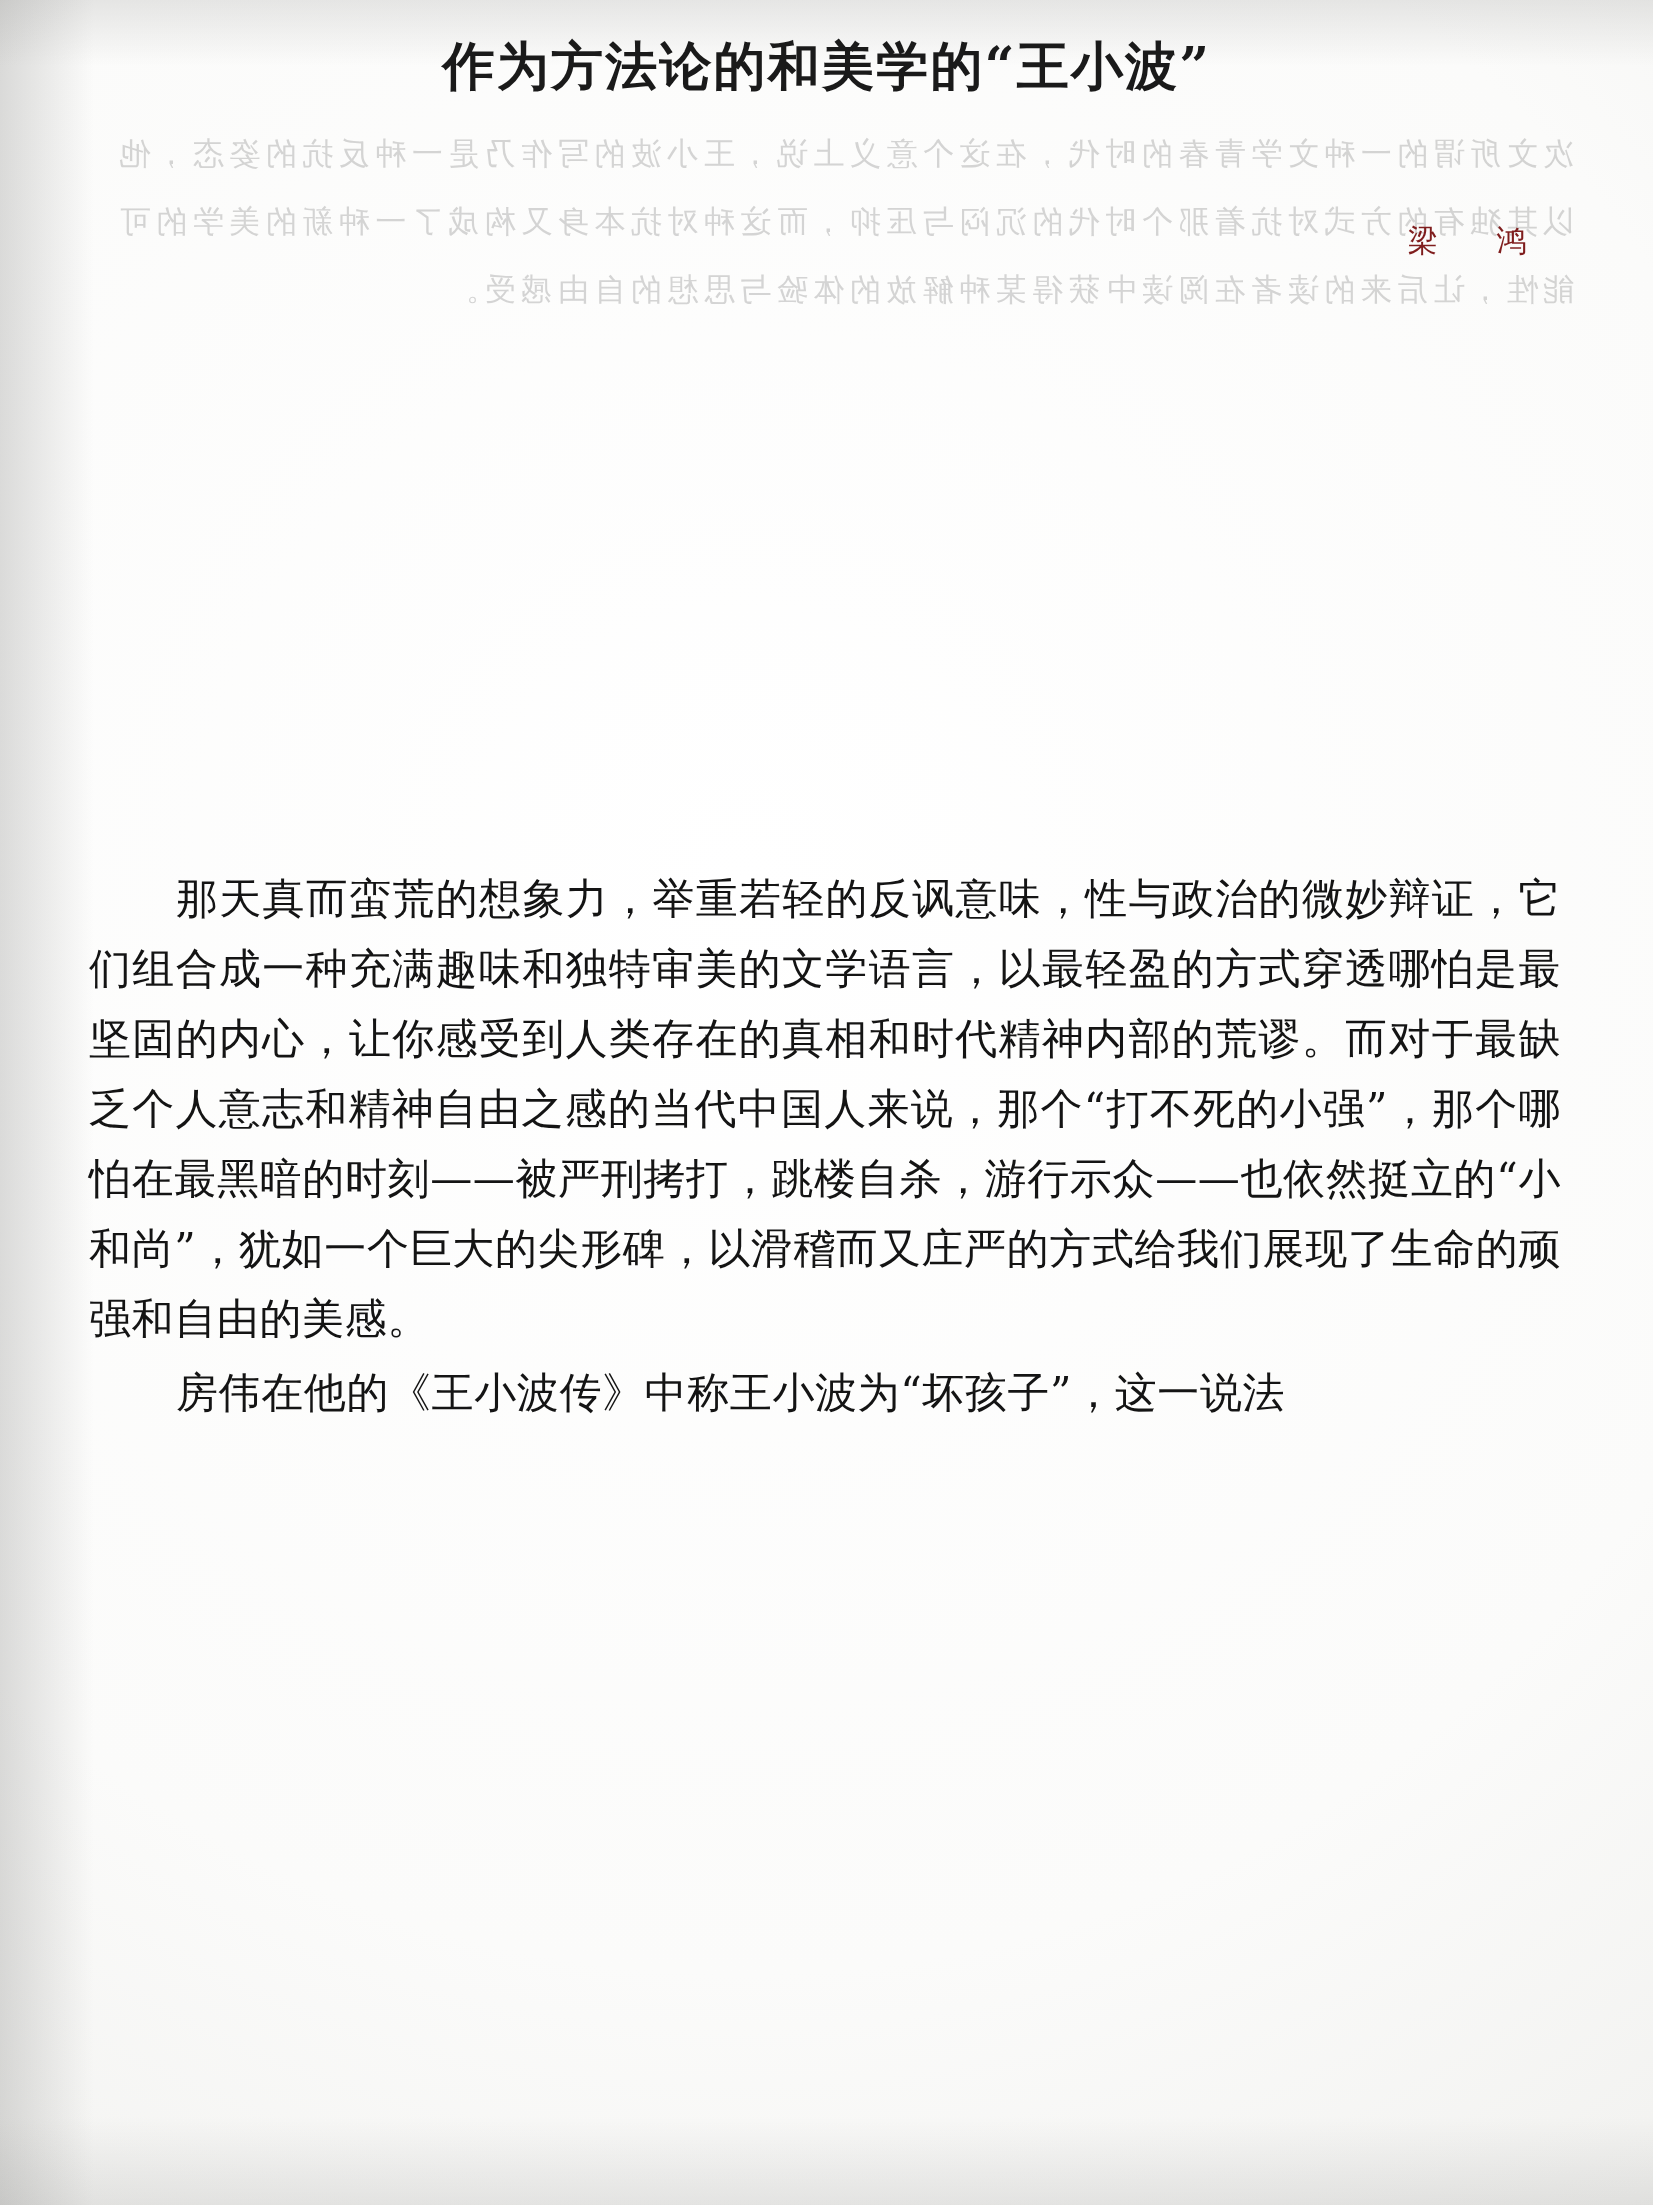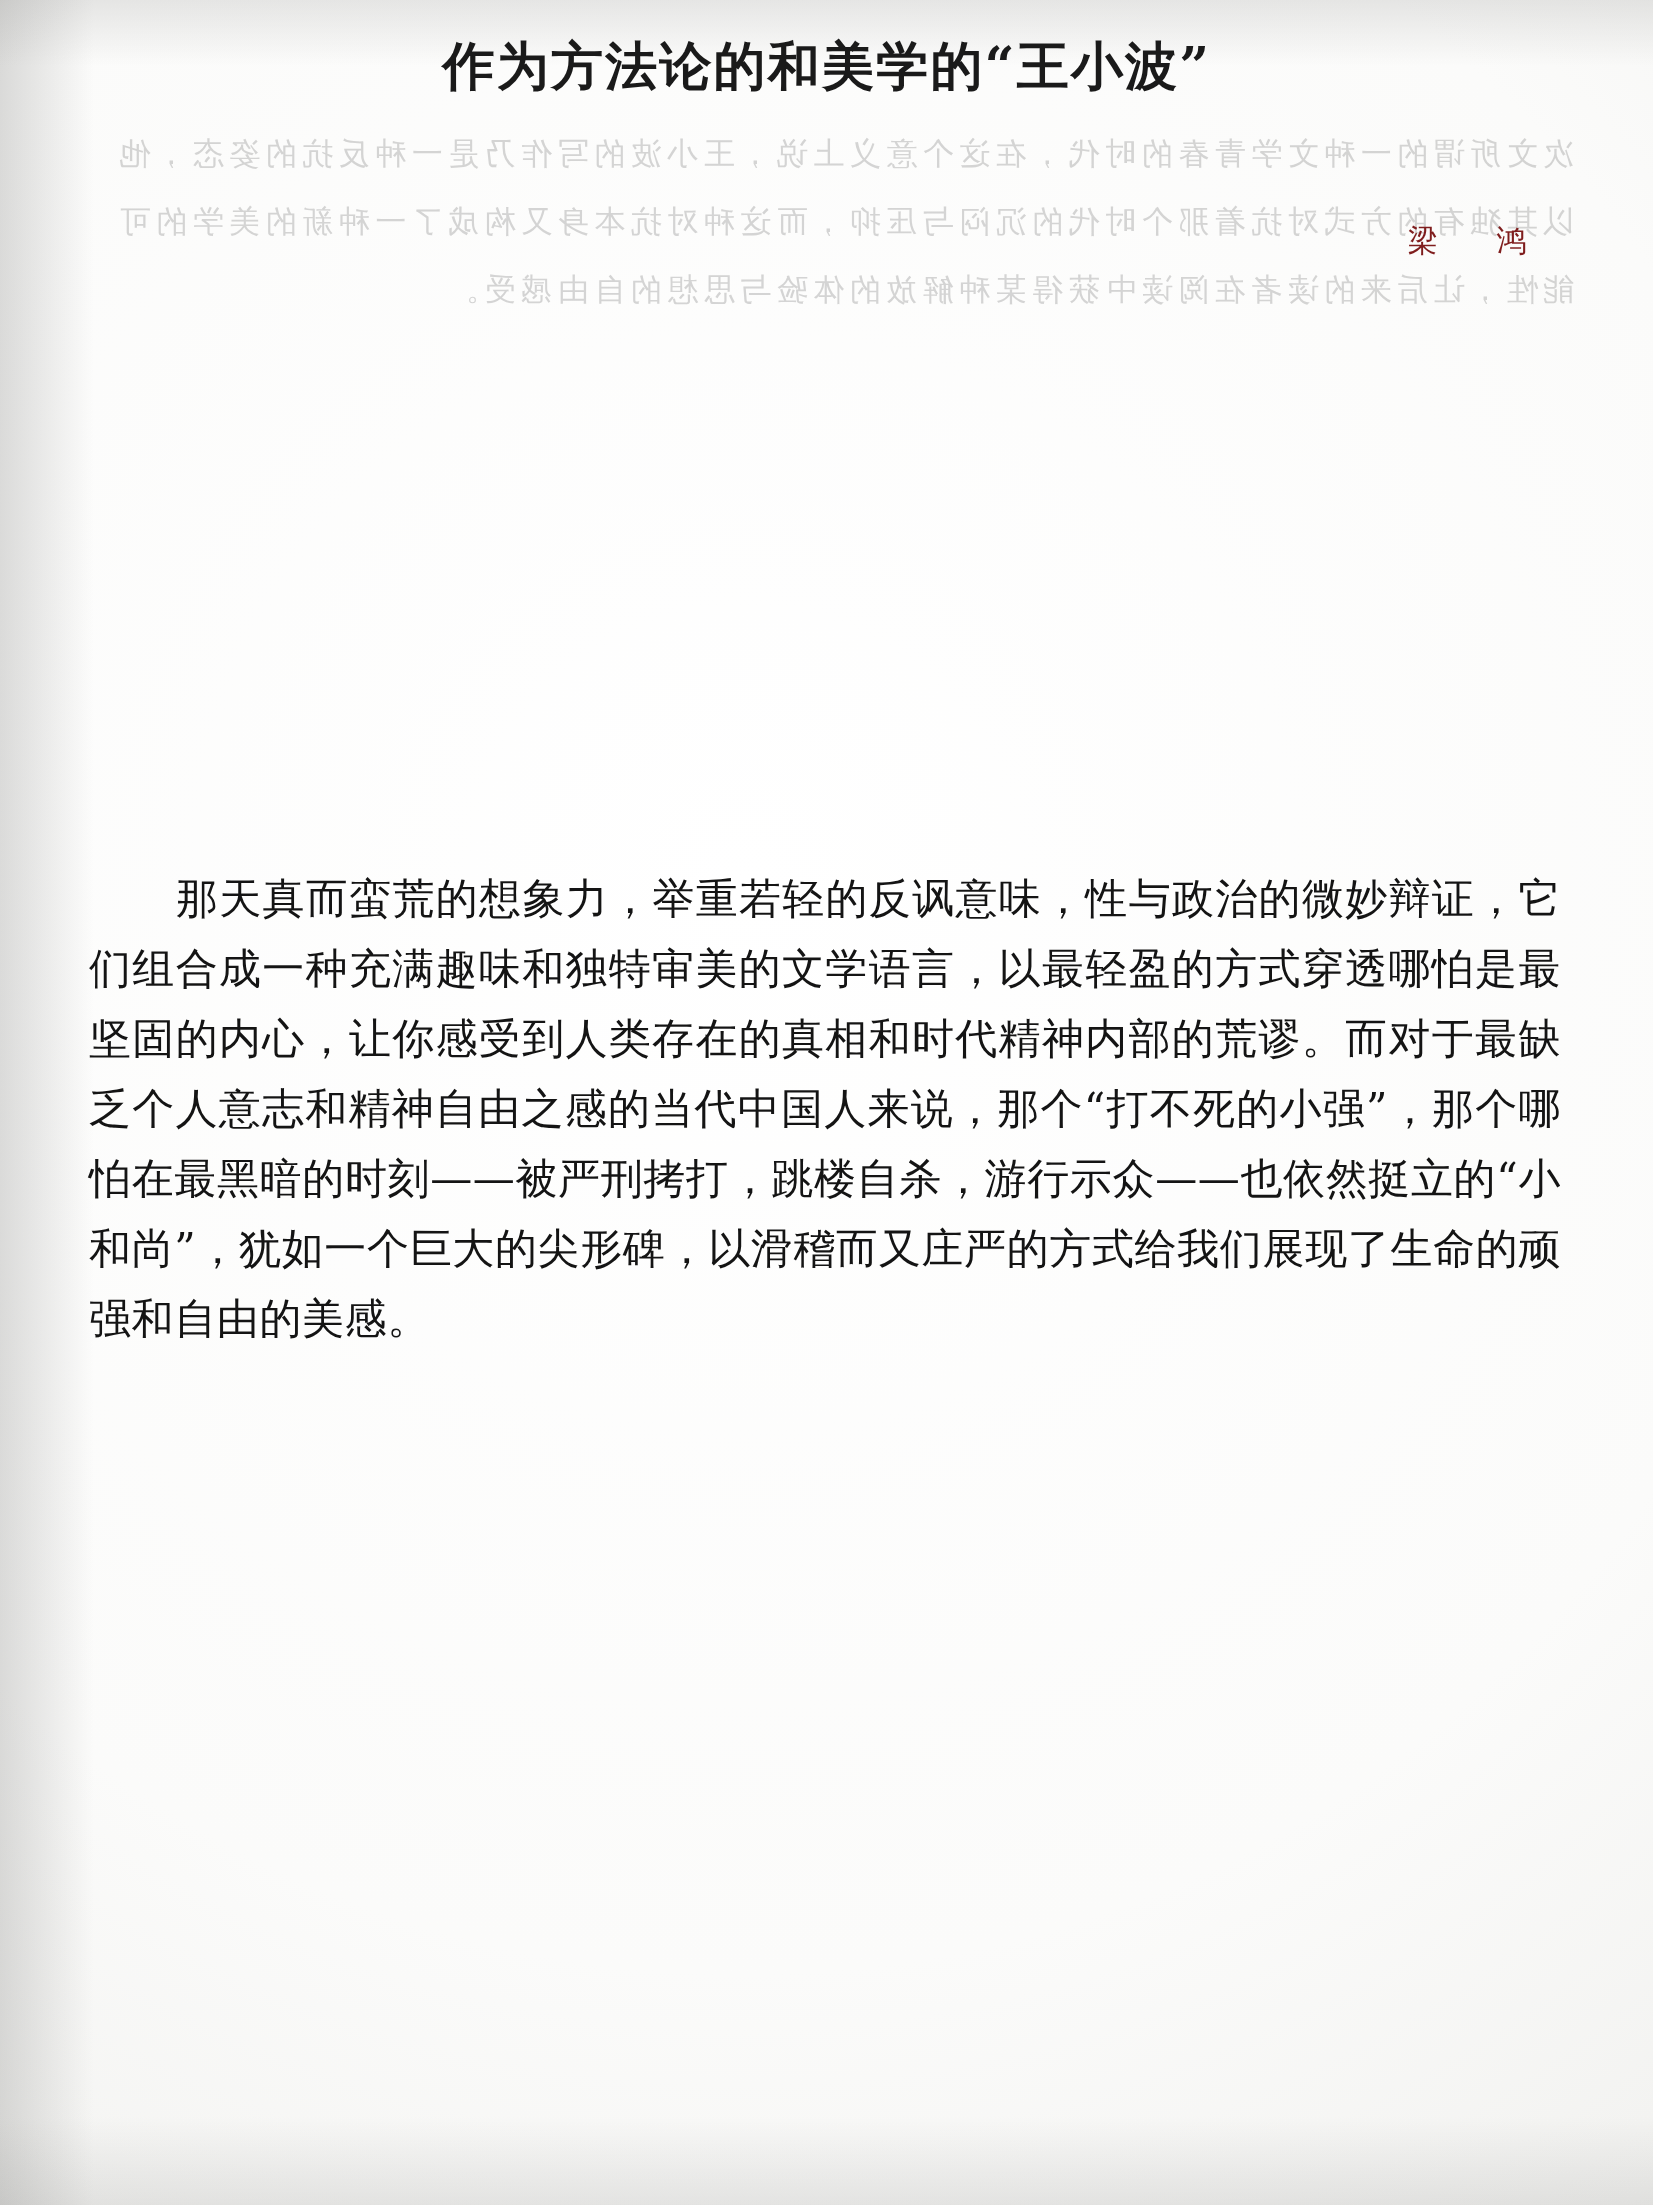--- a/index.html
+++ b/index.html
@@ -105,14 +105,15 @@
 <div class="page-shadow-bottom"></div>
 
 <div class="bleed">次文所谓的一种文学青春的时代，在这个意义上说，王小波的写作乃是一种反抗的姿态，他以其独有的方式对抗着那个时代的沉闷与压抑，而这种对抗本身又构成了一种新的美学的可能性，让后来的读者在阅读中获得某种解放的体验与思想的自由感受。</div>
 
 <div class="title">作为方法论的和美学的“王小波”</div>
 
 <div class="byline">梁　鸿</div>
 
 <div class="body-text">
   <p>那天真而蛮荒的想象力，举重若轻的反讽意味，性与政治的微妙辩证，它们组合成一种充满趣味和独特审美的文学语言，以最轻盈的方式穿透哪怕是最坚固的内心，让你感受到人类存在的真相和时代精神内部的荒谬。而对于最缺乏个人意志和精神自由之感的当代中国人来说，那个“打不死的小强”，那个哪怕在最黑暗的时刻——被严刑拷打，跳楼自杀，游行示众——也依然挺立的“小和尚”，犹如一个巨大的尖形碑，以滑稽而又庄严的方式给我们展现了生命的顽强和自由的美感。</p>
+  <p>房伟在他的《王小波传》中称王小波为“坏孩子”，这一说法</p>
 </div>
 
 
 </body></html>

